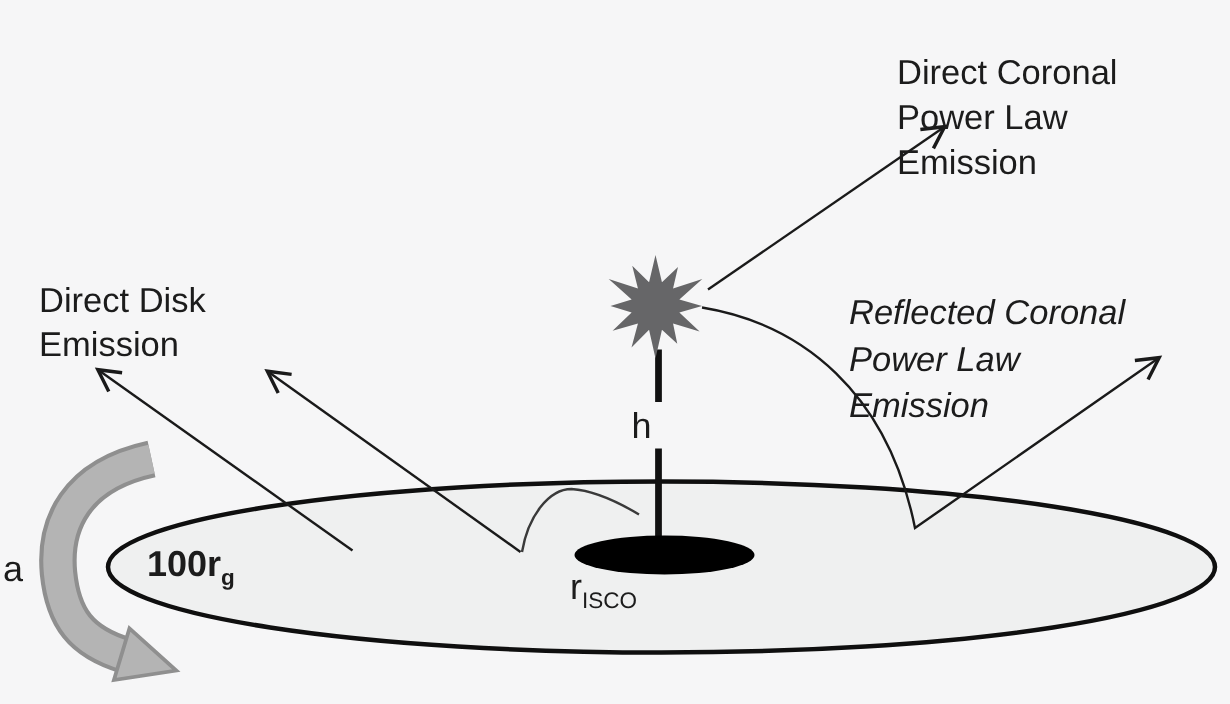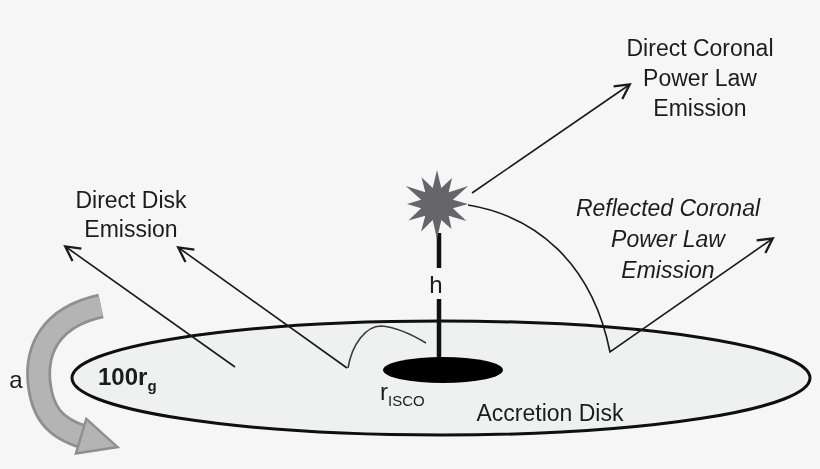--- a/index.html
+++ b/index.html
@@ -11,21 +11,20 @@
   .stage{
     position:relative;
     width:820px;height:469px;
     background:#f6f6f7;
     overflow:hidden;
     color:#1c1c1c;
   }
   svg.layer{position:absolute;left:0;top:0;width:820px;height:469px;}
   .label{
     position:absolute;
-    text-align:center;
     white-space:pre-line;
     font-size:23px;
     line-height:30px;
     color:#1c1c1c;
     user-select:none;
   }
   .label.small-block{line-height:29px;}
   .single{white-space:nowrap;}
   .sub{
     font-size:15px;
@@ -82,21 +81,20 @@
 Emission</div>
 
 
   <div class="label small-block" style="left:26px;top:186px;width:210px;">Direct Disk
 Emission</div>
 
   <div class="label" style="left:566px;top:193px;width:204px;line-height:31px;font-style:italic;">Reflected Coronal
 Power Law
 Emission</div>
 
-  <div class="label single" style="left:450px;top:398px;width:200px;">Accretion Disk</div>
 
   <div class="label single" style="left:421px;top:270px;width:30px;font-size:24px;">h</div>
 
   <div class="label single" style="left:2px;top:365px;width:28px;font-size:24px;">a</div>
 
   <div class="radius-label" style="left:98px;top:363px;font-weight:bold;"><span>100r</span><span class="sub">g</span></div>
 
   <div class="radius-label" style="left:380px;top:378px;"><span>r</span><span class="sub">ISCO</span></div>
 
 </div>

